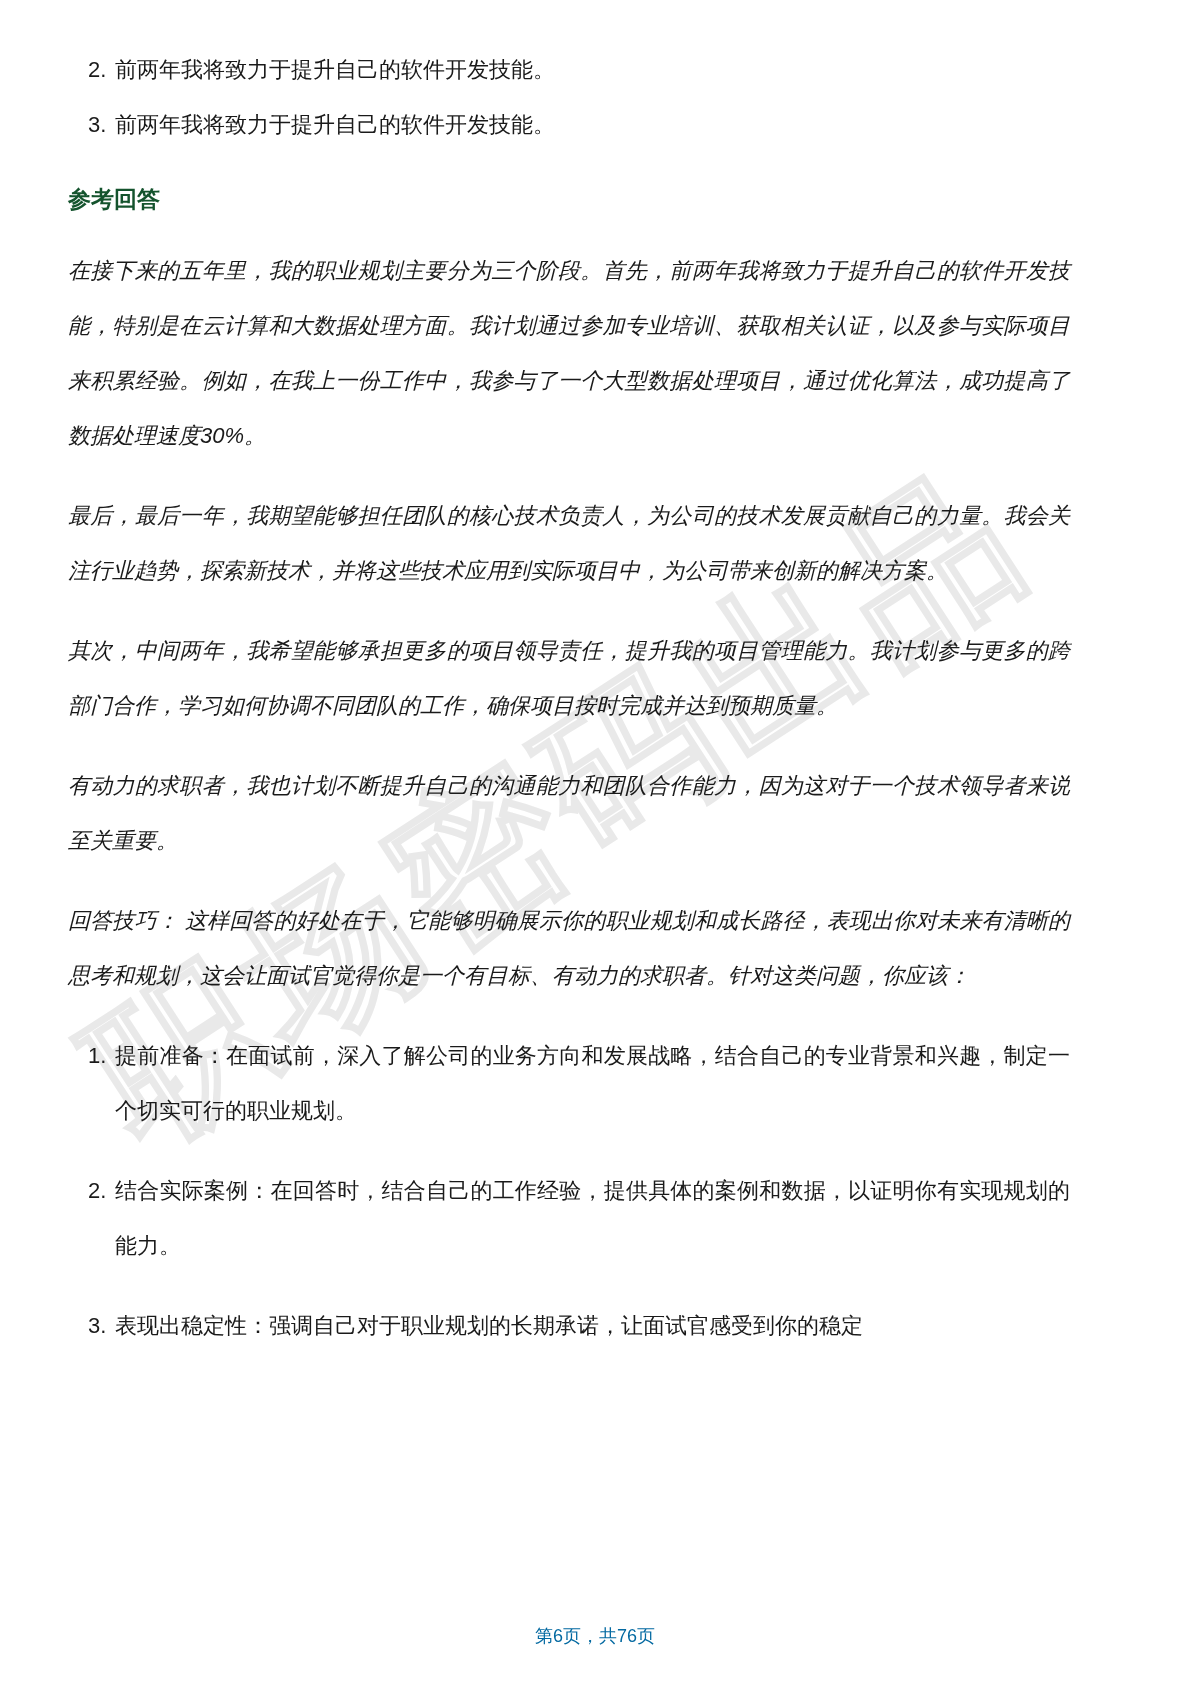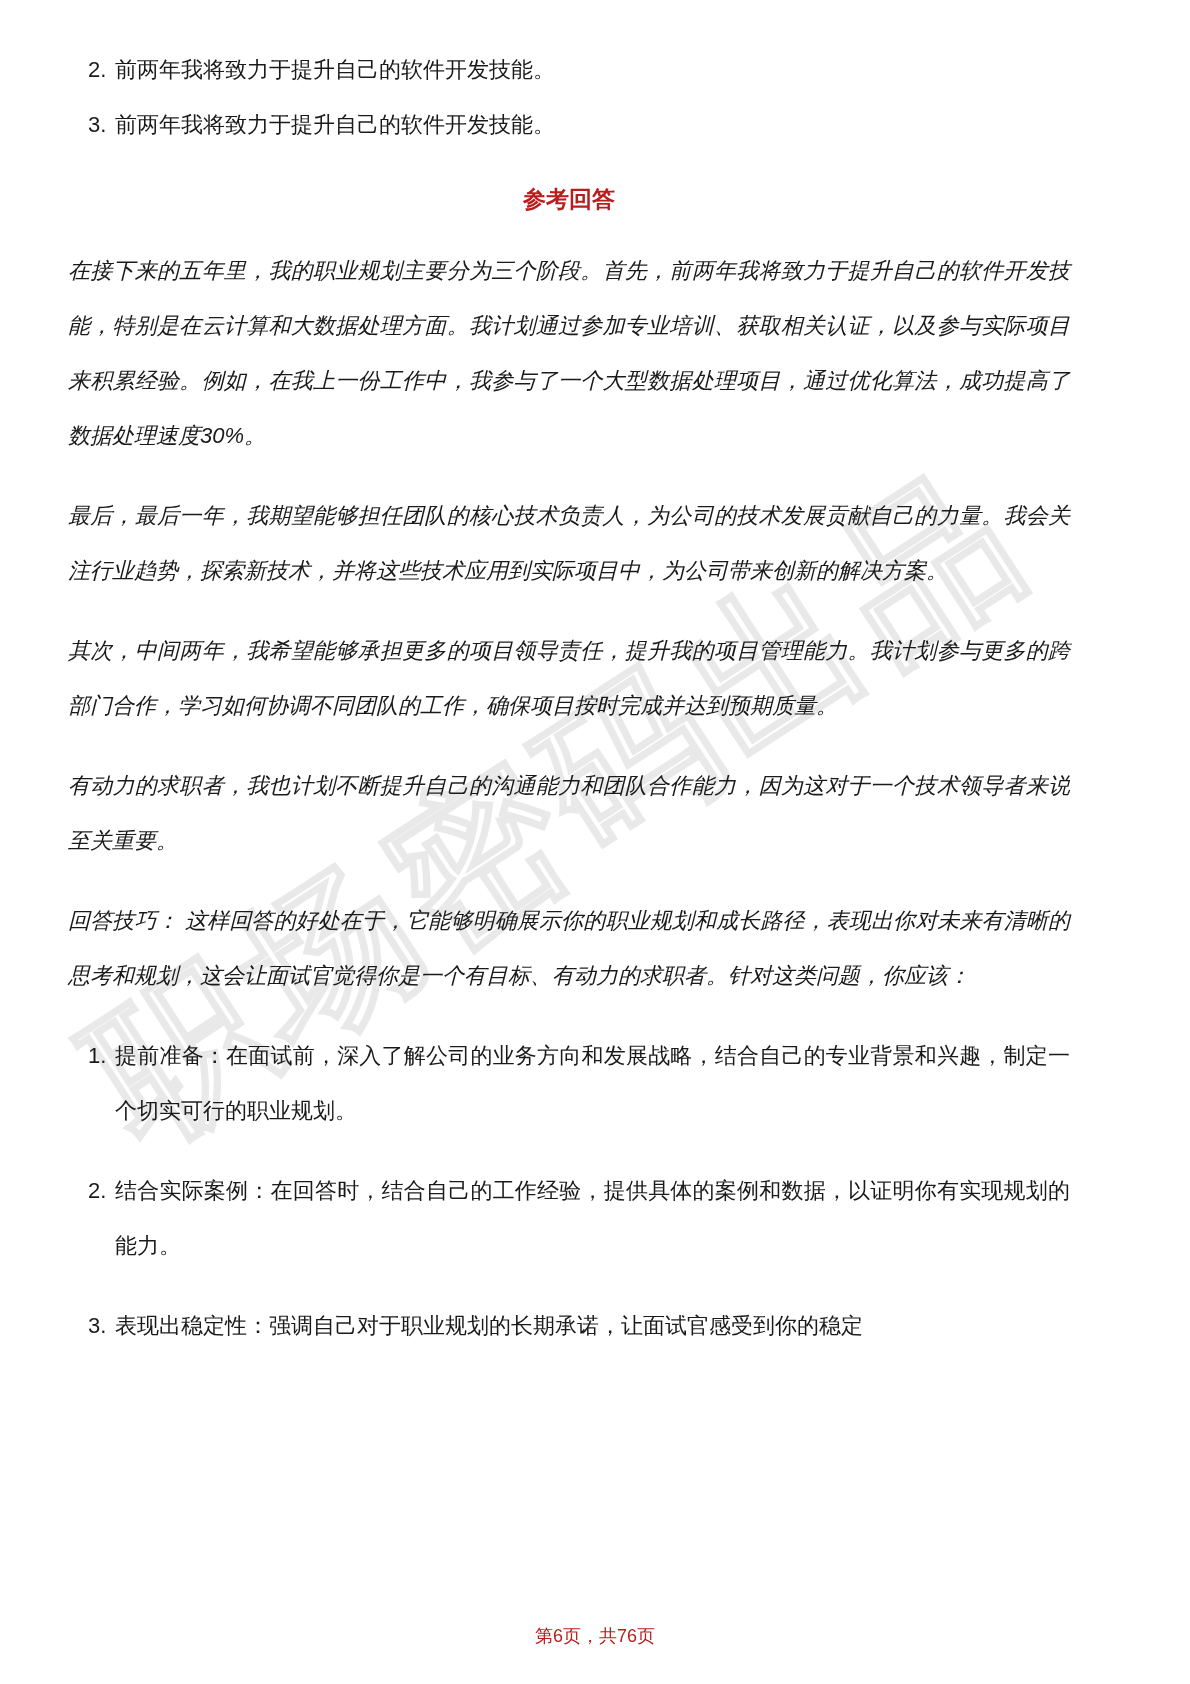--- a/index.html
+++ b/index.html
@@ -47,40 +47,40 @@
   .num-item .num {
     position: absolute;
     left: 20px;
     top: 0;
   }
   .tips .num-item { margin-bottom: 25px; }
   .tips .num-item:last-child { margin-bottom: 0; }
   .heading {
     font-size: 23px;
     font-weight: 700;
-    color: #b91c1c;
+    color: #14532d;
     margin-top: 20px;
     margin-bottom: 16px;
     line-height: 55px;
-    text-align: center;
+    text-align: left;
   }
   .para {
     margin-bottom: 25px;
     font-style: italic;
   }
   .para:last-of-type { margin-bottom: 25px; }
   .footer {
     position: absolute;
     z-index: 1;
     bottom: 36px;
     left: 0;
     width: 100%;
     text-align: center;
     font-size: 18px;
-    color: #b91c1c;
+    color: #0369a1;
   }
 </style>
 </head>
 <body>
 
 <div class="page">
 
   <div class="watermark">职场密码出品</div>
 
   <div class="content">

